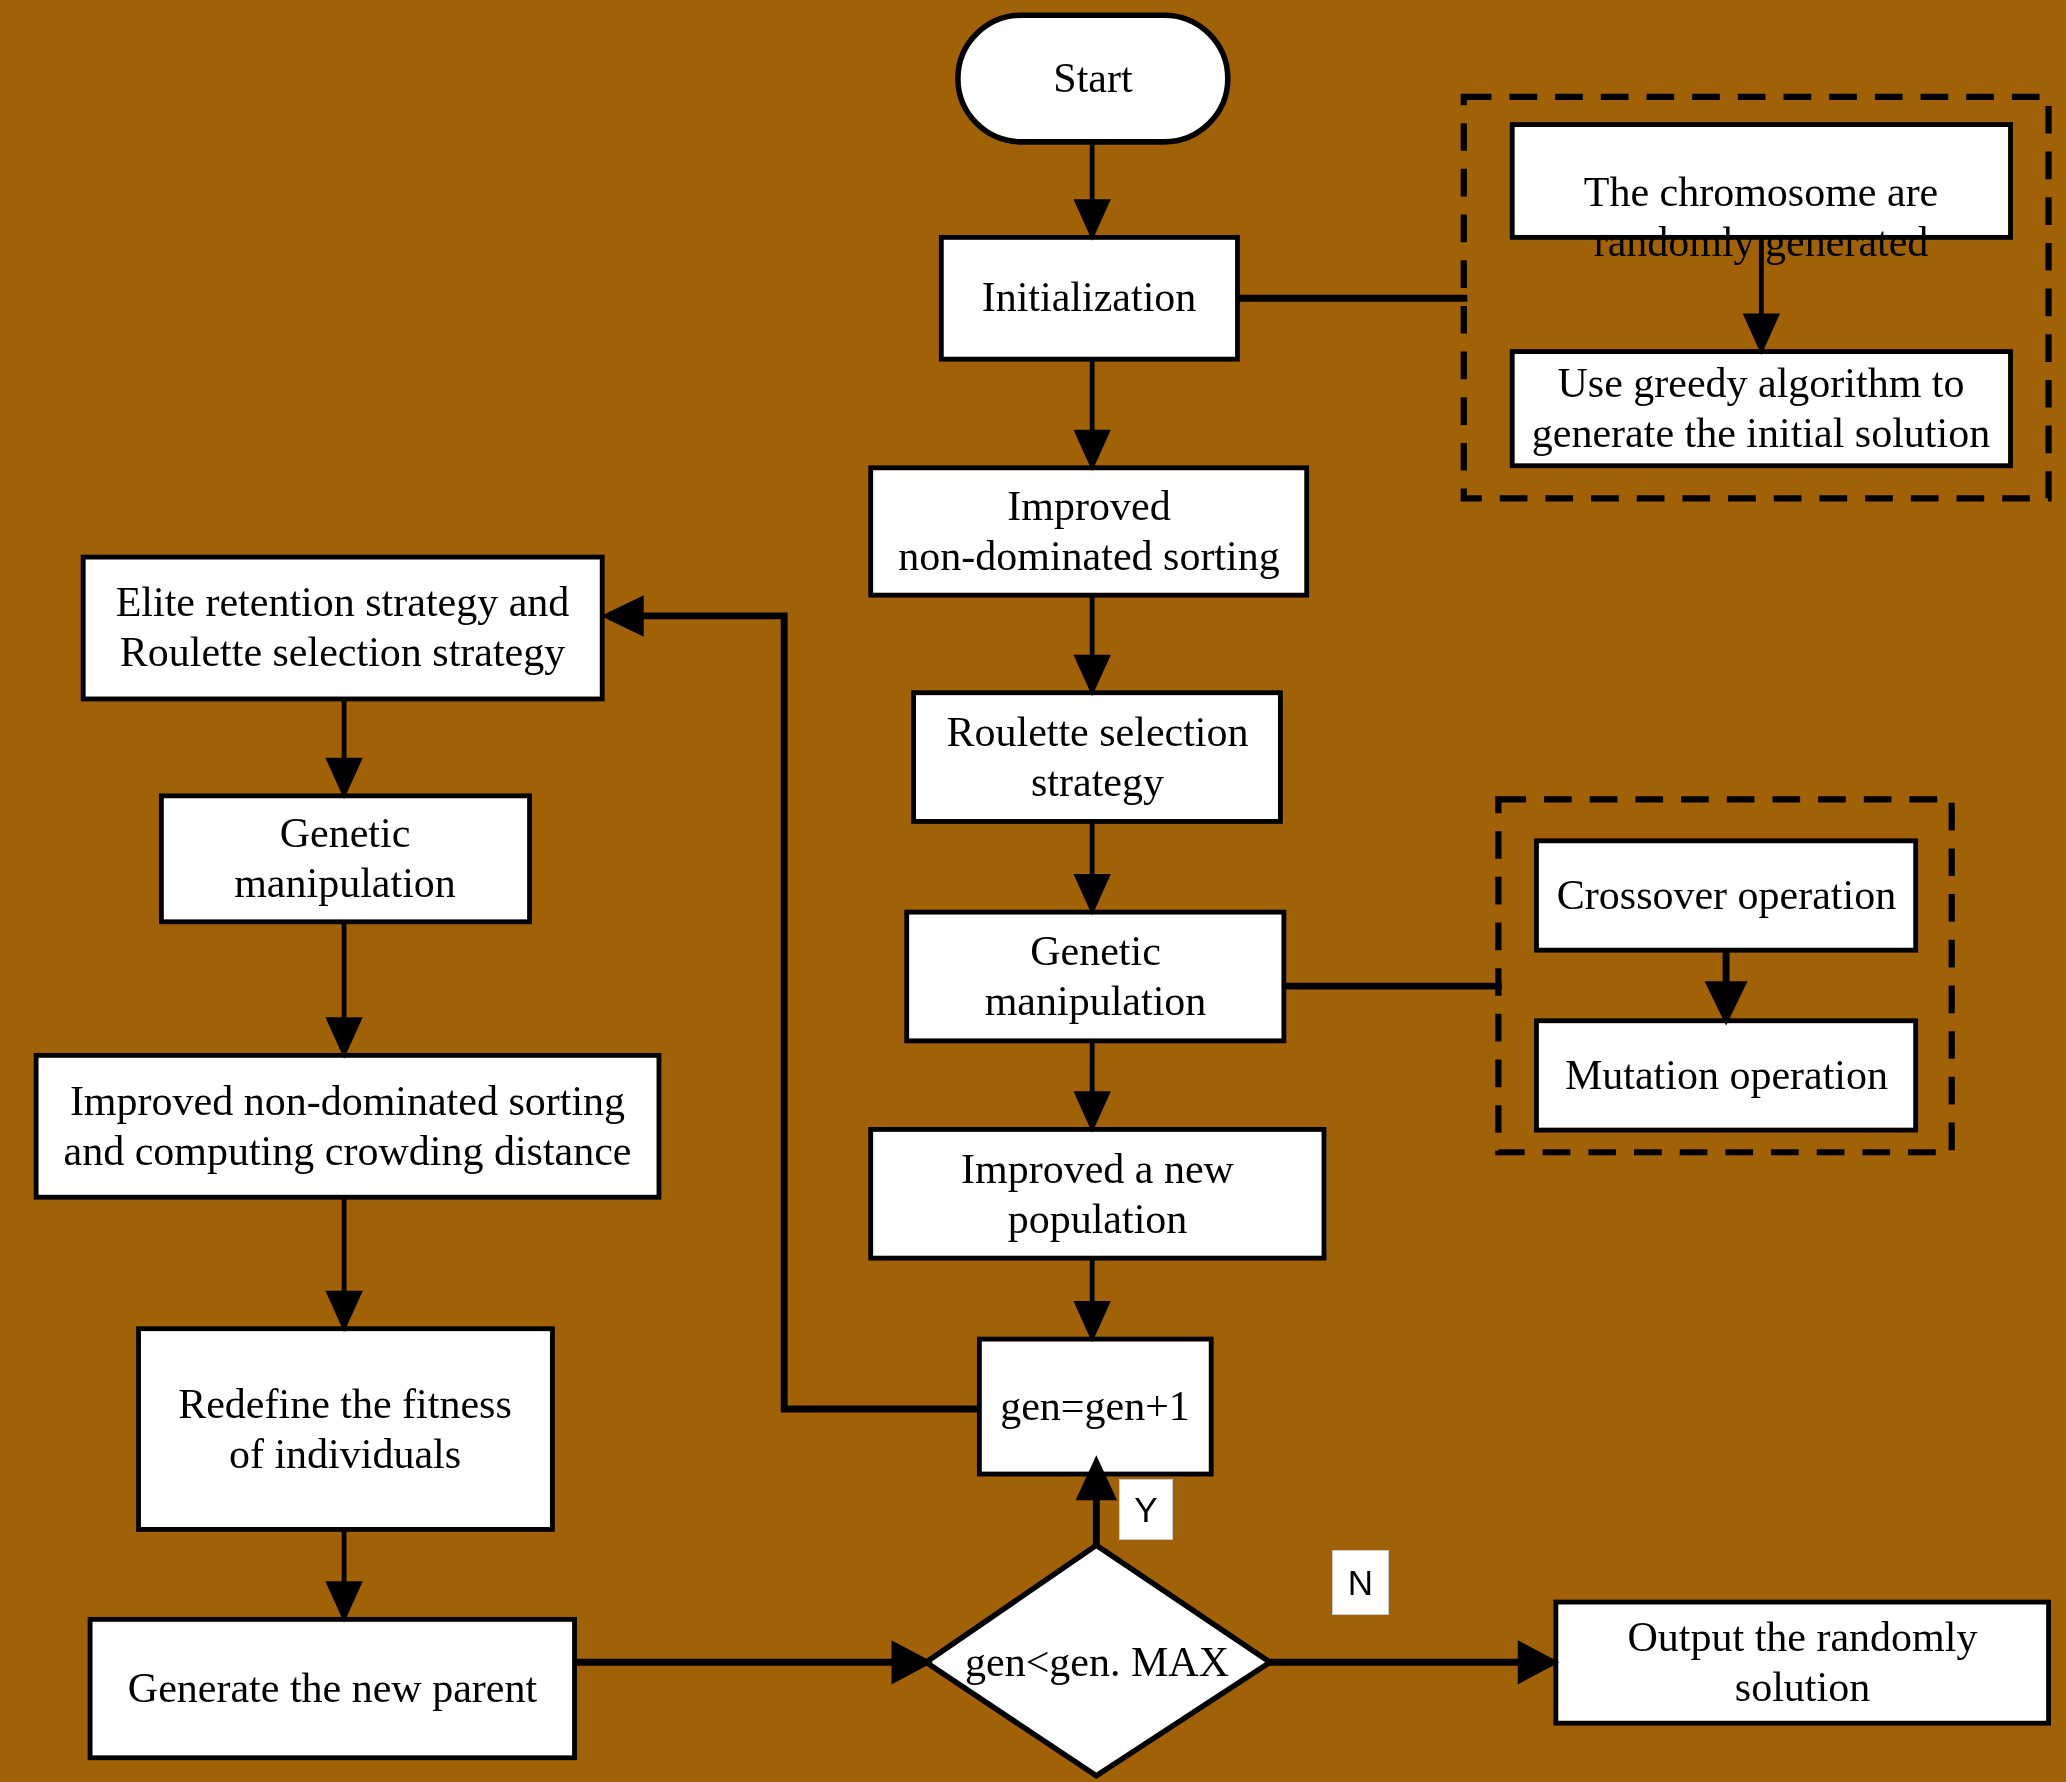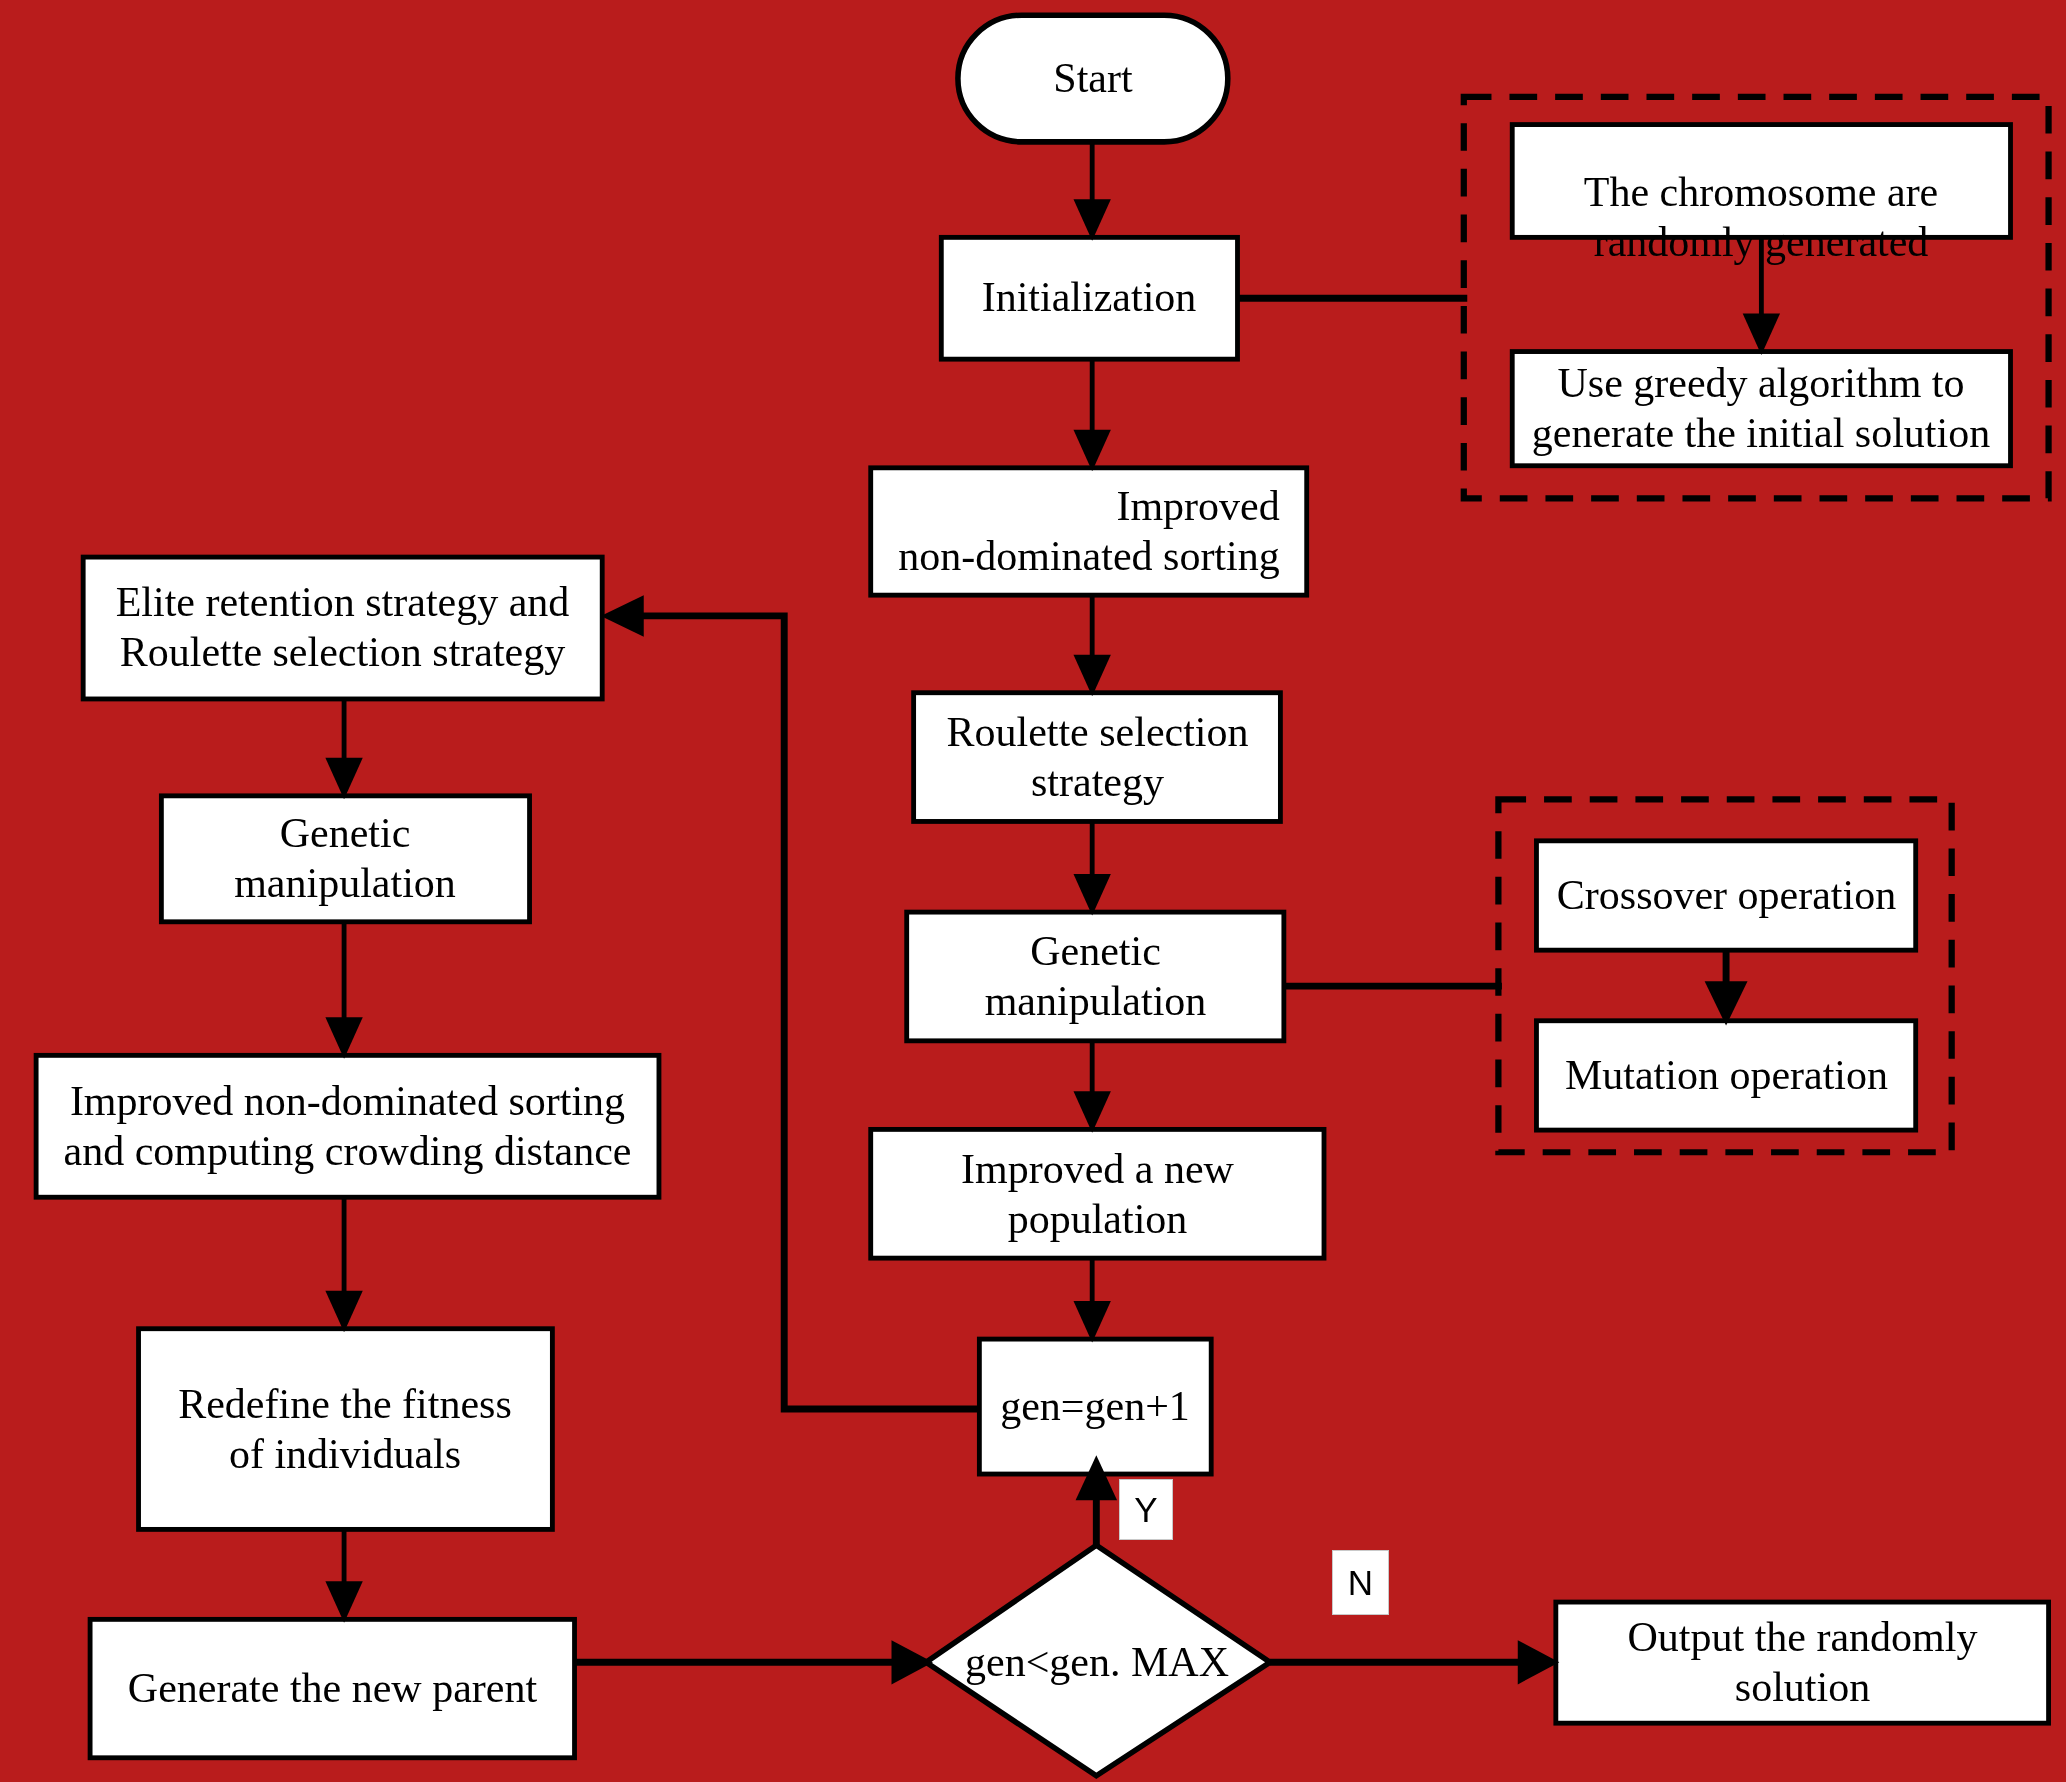--- a/index.html
+++ b/index.html
@@ -4,21 +4,21 @@
 <style>
   html, body {
     margin: 0;
     padding: 0;
     background: #ffffff;
   }
   #stage {
     position: relative;
     width: 2066px;
     height: 1782px;
-    background: #b91c1c;
+    background: #a16207;
     overflow: hidden;
     font-family: "Liberation Serif", "DejaVu Serif", serif;
   }
   svg.flow {
     position: absolute;
     inset: 0;
     width: 2066px;
     height: 1782px;
   }
   .node-rect {
@@ -213,21 +213,21 @@
       <line class="edge-thick" x1="2494" y1="1373" x2="2494" y2="1450"></line>
       <polygon class="arrowhead" points="2494,1482 2463,1418 2525,1418"></polygon>
     </g>
 
   </svg>
 
   <div class="label-box fs-60" style="left:958px;top:15px;width:270px;height:127px;">Start</div>
 
   <div class="label-box fs-60" style="left:941px;top:237px;width:296px;height:122px;">Initialization</div>
 
-  <div class="label-box fs-60" style="left:871px;top:468px;width:436px;height:127px;text-align:right;">Improved
+  <div class="label-box fs-60" style="left:871px;top:468px;width:436px;height:127px;">Improved
 non-dominated sorting</div>
 
   <div class="label-box fs-60" style="left:914px;top:693px;width:367px;height:129px;">Roulette selection
 strategy</div>
 
   <div class="label-box fs-60" style="left:907px;top:912px;width:377px;height:129px;">Genetic
 manipulation</div>
 
   <div class="label-box fs-60" style="left:871px;top:1130px;width:453px;height:129px;">Improved a new
 population</div>

